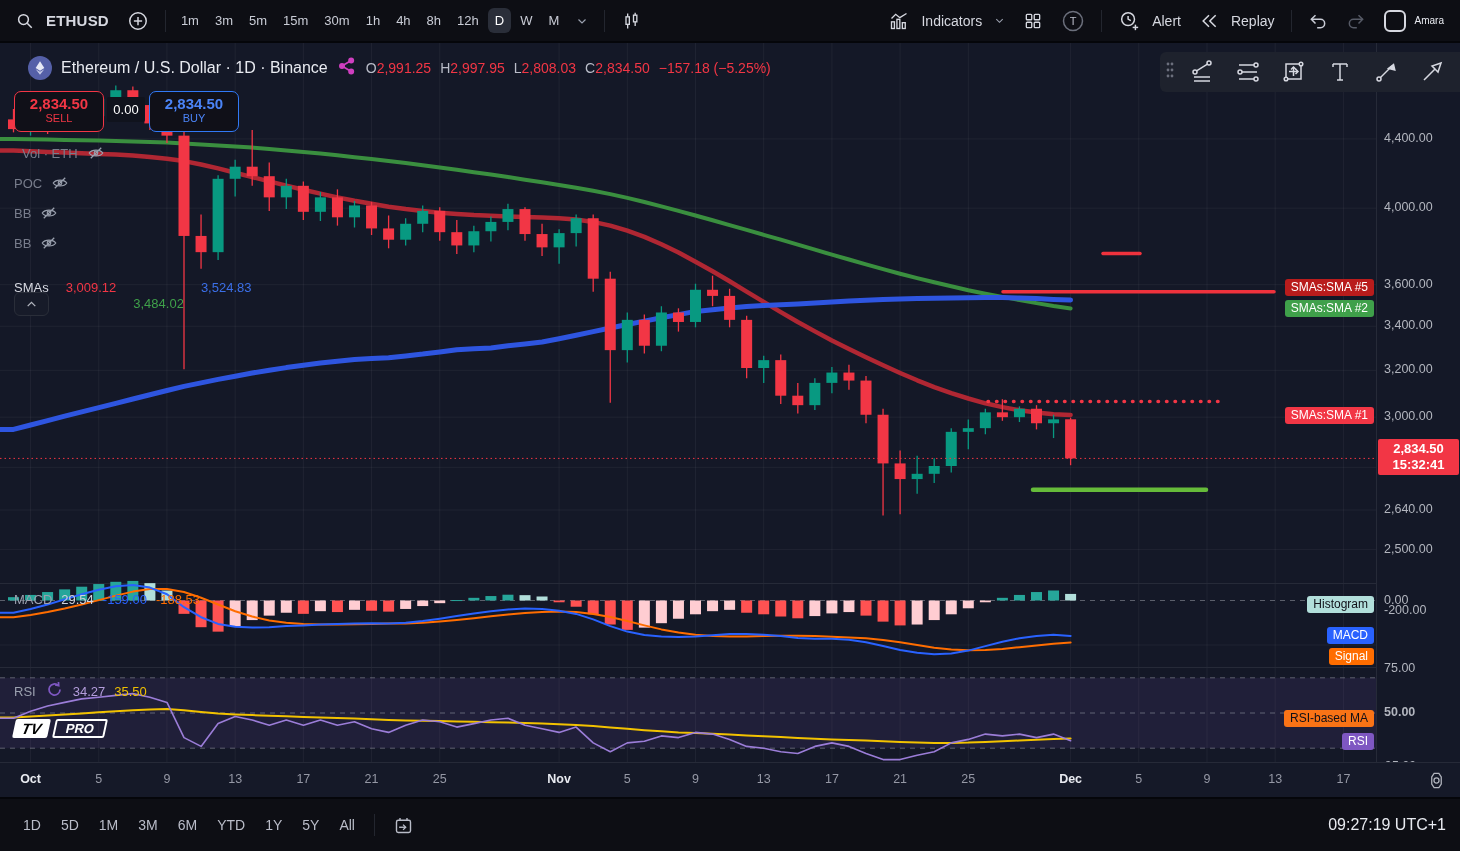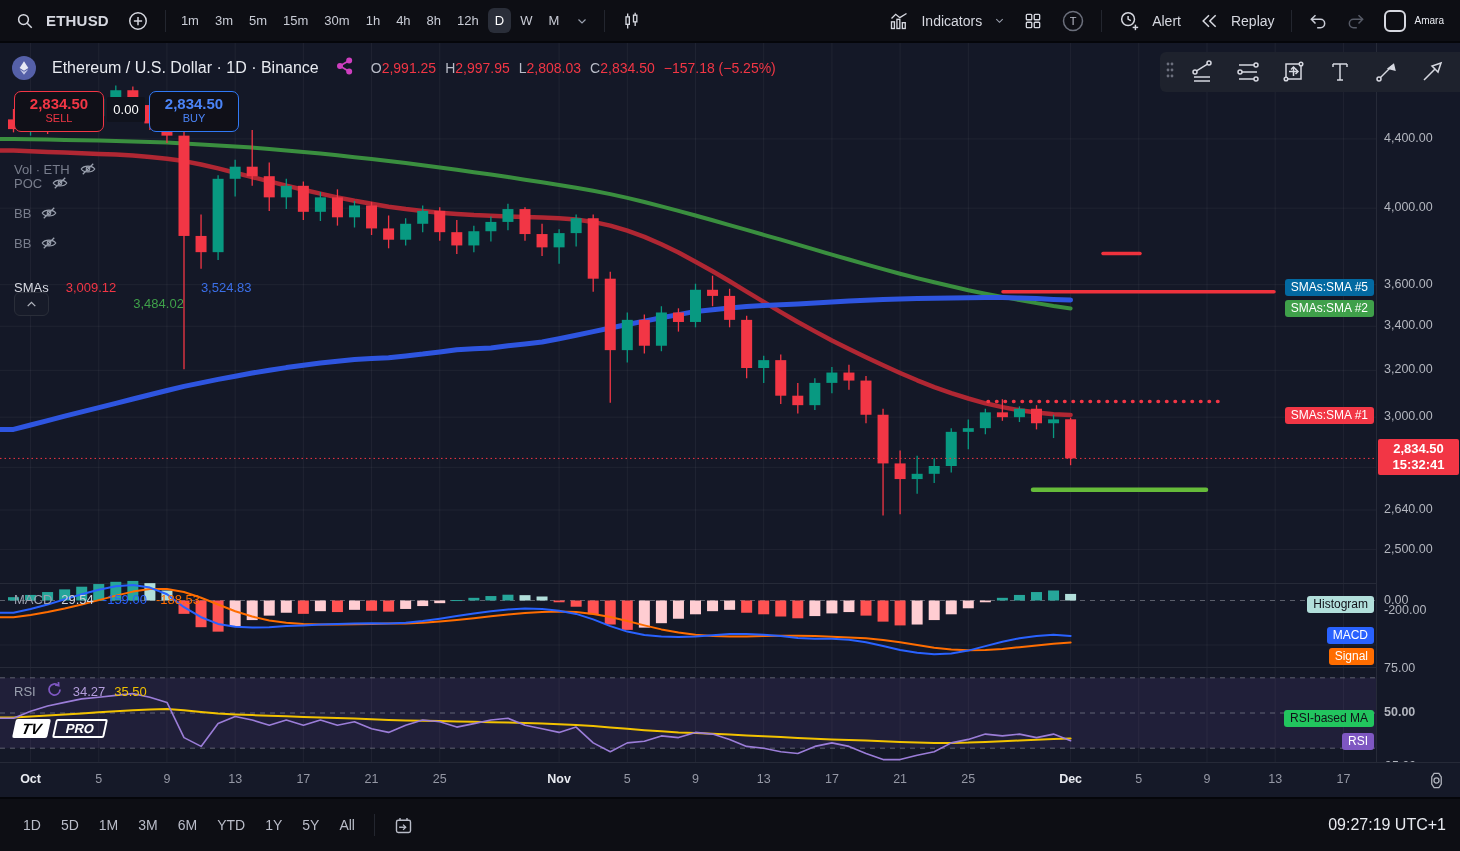--- a/index.html
+++ b/index.html
@@ -21,21 +21,21 @@
   .username { font-size:10px; color:#e8eaf0; }
 
   .chart-wrap { position:absolute; top:43px; left:0; width:1460px; height:719px; background:#141827;}
   #chart-svg { position:absolute; top:0; left:0; }
   .axis-col { position:absolute; top:0; left:1376px; width:96px; height:719px;
     border-left:1px solid #262a38; background:#141827; z-index:5;}
   .axis-label { position:absolute; left:7px; font-size:12.5px; color:#b2b5be; }
   .last-price { position:absolute; left:1px; width:81px; text-align:center; background:#f23645;
     color:#fff; border-radius:2px; padding:2px 0; font-size:13px; font-weight:bold; line-height:16px; z-index:6;}
   .axis-tag { position:absolute; font-size:12px; padding:1px 6px 2px; border-radius:3px; white-space:nowrap; z-index:6;}
-  .hdr { position:absolute; top:13px; left:12px; display:flex; align-items:center; gap:16px; z-index:12; }
+  .hdr { position:absolute; top:13px; left:28px; display:flex; align-items:center; gap:9px; z-index:12; }
   .hdr-title { font-size:16px; color:#e8eaf0; font-weight:500;}
   .ohlc { display:flex; gap:9px; font-size:14px; }
   .ohlc .k { color:#b9bcc8; } .ohlc .v { color:#f23645; }
   .eth-logo { width:24px; height:24px; border-radius:50%; background:#5560a8; display:flex; align-items:center; justify-content:center;}
 
   .trade { position:absolute; z-index:12; border-radius:7px; width:90px; height:41px; text-align:center;
     background:#101018; cursor:pointer; padding-top:3px;}
   .trade .p { font-size:15px; font-weight:bold; } .trade .l { font-size:11px; }
   .sell { left:14px; top:48px; border:1px solid #f23645; color:#f23645;}
   .buy  { left:149px; top:48px; border:1px solid #3179f5; color:#4b84f7;}
@@ -503,21 +503,21 @@
     <div class="p">2,834.50</div>
     <div class="l">SELL</div>
   </div>
   <div class="spread">0.00</div>
   <div class="trade buy">
     <div class="p">2,834.50</div>
     <div class="l">BUY</div>
   </div>
 
   <div id="legend-rows">
-      <div class="legend-row" style="top: 117px;">
+      <div class="legend-row" style="top: 101px; margin-left: 8px;">
         <span>Vol · ETH</span>
         <span class="eye">
           <svg width="18" height="18" viewBox="0 0 24 24" fill="none" stroke="currentColor" stroke-width="1.6">
             <path d="M3 12 C6.5 6.8, 17.5 6.8, 21 12 C17.5 17.2, 6.5 17.2, 3 12 Z"></path>
             <circle cx="12" cy="12" r="2.4"></circle>
             <line x1="5" y1="19" x2="19" y2="5"></line>
           </svg>
         </span>
       </div>
       <div class="legend-row" style="top: 131px;">
@@ -641,27 +641,27 @@
           <line x1="7.5" y1="18.5" x2="19" y2="7"></line>
           <polygon points="20.5,5.5 21.8,11 15.5,9.5" fill="#d6d8e0"></polygon>
         </svg>
     </button>
     <button class="tool">
       <svg width="26" height="26" viewBox="0 0 26 26" fill="none" stroke="#d6d8e0" stroke-width="1.5">
           <path d="M5 21 L16 10 L13 7 L22 4 L19 13 L16 10"></path>
         </svg>
     </button>
   </div>
-<div class="axis-tag" style="background: #0369a1; color: rgb(255, 255, 255); right: 86px; top: 235.751px;">SMAs:SMA #5</div>
+<div class="axis-tag" style="background: #b91c1c; color: rgb(255, 255, 255); right: 86px; top: 235.751px;">SMAs:SMA #5</div>
     <div class="axis-tag" style="background: rgb(63, 160, 74); color: rgb(255, 255, 255); right: 86px; top: 257.347px;">SMAs:SMA #2</div>
     <div class="axis-tag" style="background: rgb(242, 54, 69); color: rgb(255, 255, 255); right: 86px; top: 363.964px;">SMAs:SMA #1</div>
     <div class="axis-tag" style="background: rgb(178, 223, 219); color: rgb(16, 16, 24); right: 86px; top: 553px;">Histogram</div>
     <div class="axis-tag" style="background: rgb(41, 98, 255); color: rgb(255, 255, 255); right: 86px; top: 584px;">MACD</div>
     <div class="axis-tag" style="background: rgb(255, 109, 0); color: rgb(255, 255, 255); right: 86px; top: 605px;">Signal</div>
-    <div class="axis-tag" style="background: #22c55e; color: rgb(16, 16, 24); right: 86px; top: 667px;">RSI-based MA</div>
+    <div class="axis-tag" style="background: #f97316; color: rgb(16, 16, 24); right: 86px; top: 667px;">RSI-based MA</div>
     <div class="axis-tag" style="background: rgb(126, 87, 194); color: rgb(255, 255, 255); right: 86px; top: 690px;">RSI</div>
   </div>
 
 <div class="time-axis" id="time-axis">
   <span class="gear">
     <svg width="19" height="19" viewBox="0 0 24 24" fill="none" stroke="#b2b5be" stroke-width="1.6">
         <path d="M9 3 h6 l3 4.5 v9 l-3 4.5 h-6 l-3-4.5 v-9 Z"></path>
         <circle cx="12" cy="12" r="3.2"></circle>
       </svg>
   </span>

